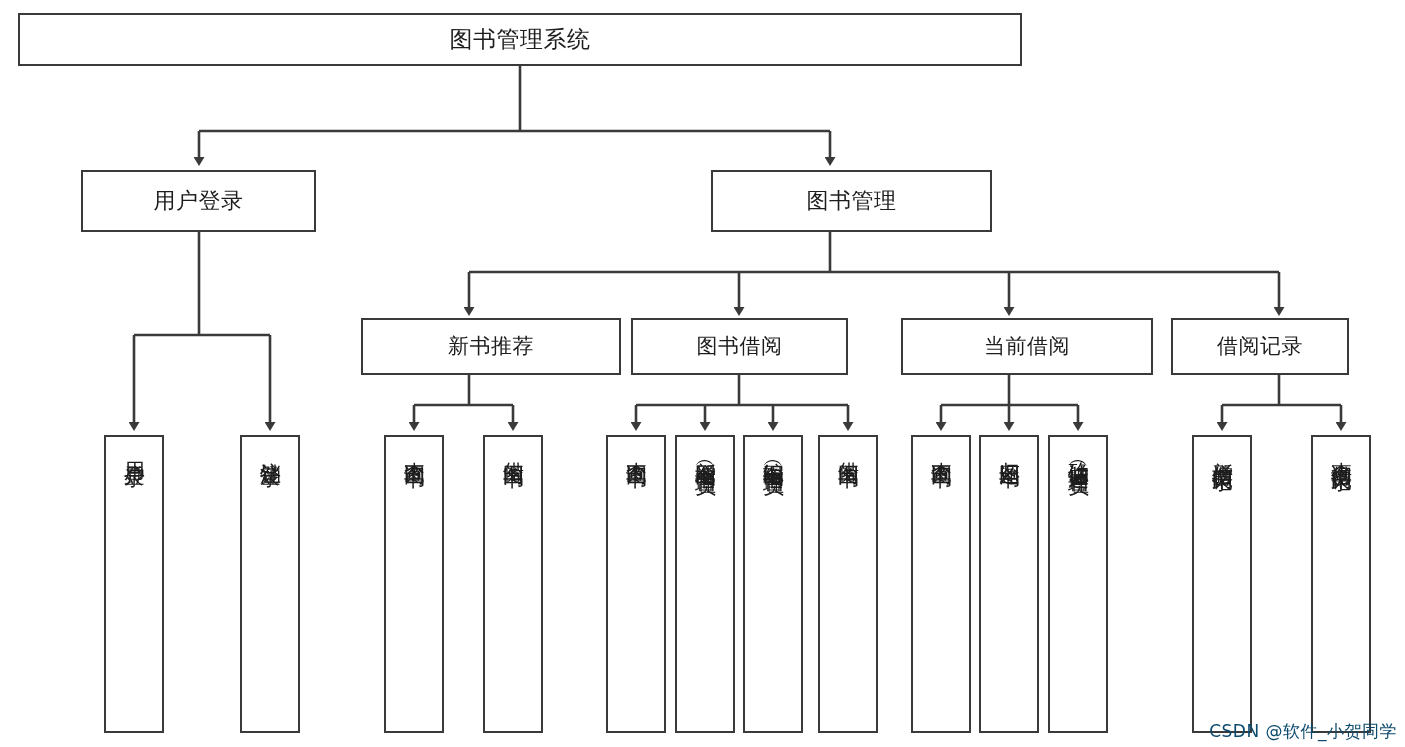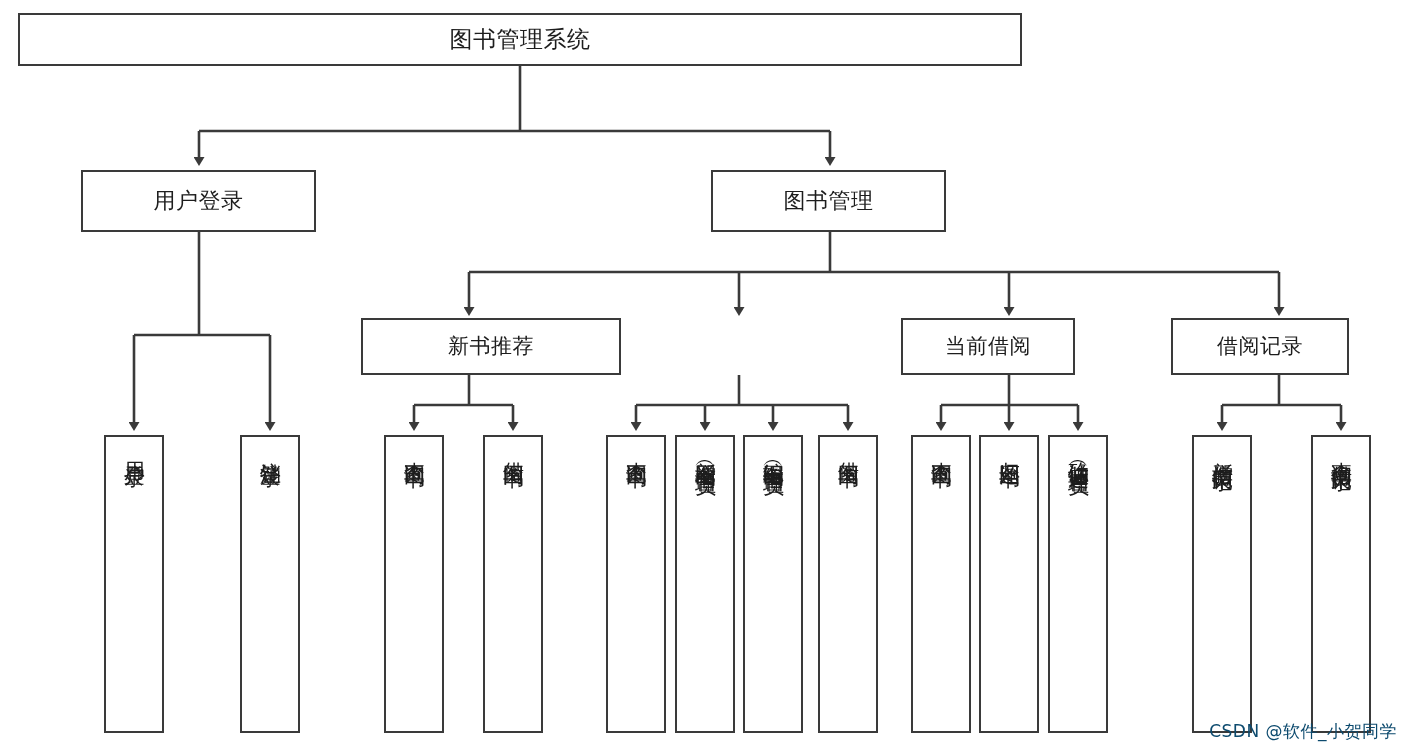--- a/index.html
+++ b/index.html
@@ -115,28 +115,31 @@
     </g>
   </svg>
 
   <div class="node node-root" style="left:18px;top:13px;width:1004px;height:53px;">
     <span class="node-label">图书管理系统</span>
   </div>
 
   <div class="node node-l2" style="left:81px;top:170px;width:235px;height:62px;">
     <span class="node-label">用户登录</span>
   </div>
-  <div class="node node-l2" style="left:711px;top:170px;width:235px;height:62px;">
+  <div class="node node-l2" style="left:711px;top:170px;width:281px;height:62px;">
     <span class="node-label">图书管理</span>
   </div>
 
   <div class="node node-l3" style="left:361px;top:318px;width:260px;height:57px;">
     <span class="node-label">新书推荐</span>
   </div>
-  <div class="node node-l3" style="left:901px;top:318px;width:174px;height:57px;">
+  <div class="node node-l3" style="left:631px;top:318px;width:217px;height:57px;">
+    <span class="node-label">图书借阅</span>
+  </div>
+  <div class="node node-l3" style="left:901px;top:318px;width:252px;height:57px;">
     <span class="node-label">当前借阅</span>
   </div>
   <div class="node node-l3" style="left:1171px;top:318px;width:178px;height:57px;">
     <span class="node-label">借阅记录</span>
   </div>
 
   <div class="node node-leaf" style="left:104px;top:435px;width:60px;height:298px;">
     <span class="node-label">用户登录</span>
   </div>
   <div class="node node-leaf" style="left:240px;top:435px;width:60px;height:298px;">

